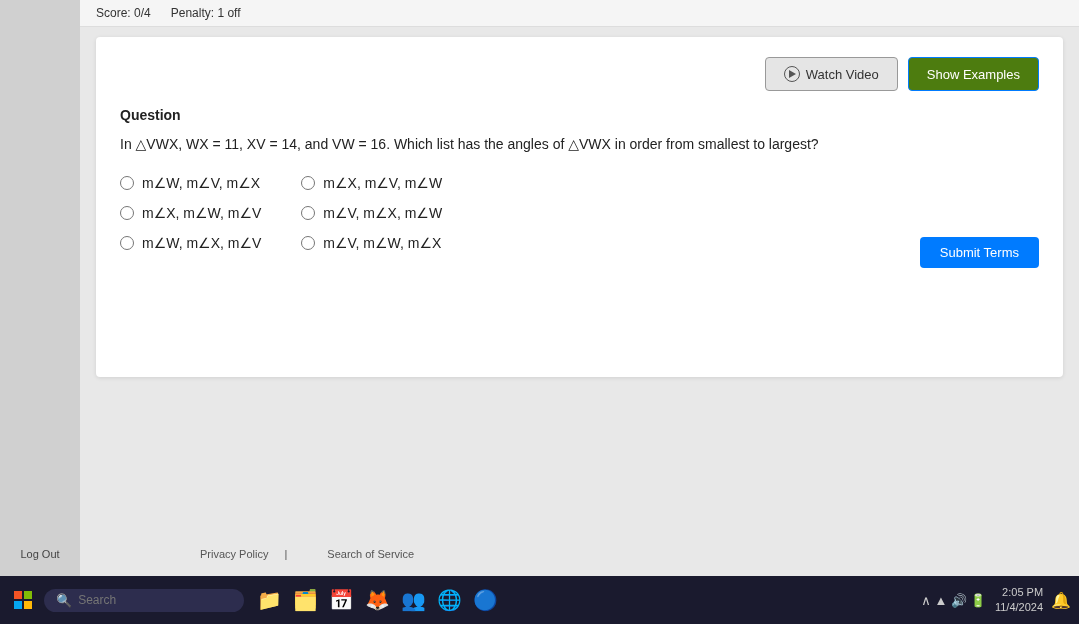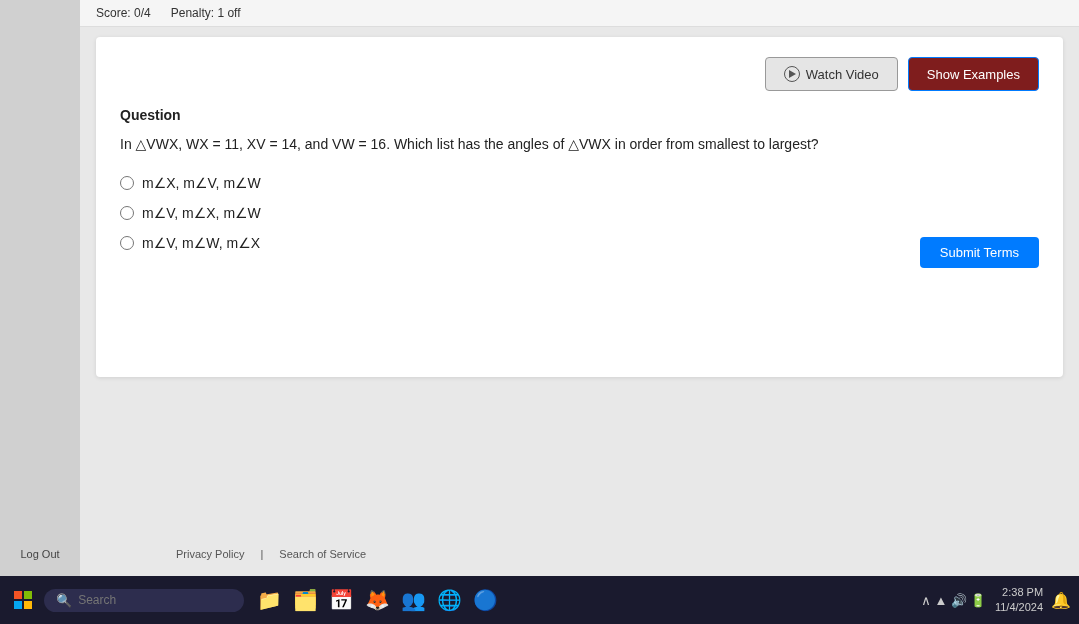--- a/index.html
+++ b/index.html
@@ -85,21 +85,21 @@
       border-radius: 4px;
       cursor: pointer;
       display: flex;
       align-items: center;
       gap: 6px;
       color: #333;
     }
 
     .show-examples-btn {
       border: 1px solid #007bff;
-      background: #7f1d1d;
+      background: #4d7c0f;
       color: #fff;
       padding: 8px 18px;
       font-size: 13px;
       border-radius: 4px;
       cursor: pointer;
     }
 
     .question-label {
       font-weight: bold;
       font-size: 14px;
@@ -159,20 +159,21 @@
       align-items: center;
       padding: 4px 16px;
       font-size: 11px;
       color: #555;
       gap: 16px;
     }
 
     .footer a {
       color: #555;
       text-decoration: none;
+      margin-left: 24px;
     }
 
     .taskbar {
       position: absolute;
       bottom: 0;
       left: 0;
       right: 0;
       height: 48px;
       background: #1a1a2e;
       display: flex;
@@ -321,20 +322,34 @@
       </button>
       <button class="show-examples-btn">Show Examples</button>
     </div>
 
     <div class="question-label">Question</div>
     <div class="question-text">In △VWX, WX = 11, XV = 14, and VW = 16. Which list has the angles of △VWX in order from smallest to largest?</div>
 
 
     <div class="answers-layout">
 
+      <div class="answer-col">
+        <label class="answer-option">
+          <input type="radio" name="answer" style="">
+          <span>m∠W, m∠V, m∠X</span>
+        </label>
+        <label class="answer-option">
+          <input type="radio" name="answer" style="">
+          <span>m∠X, m∠W, m∠V</span>
+        </label>
+        <label class="answer-option">
+          <input type="radio" name="answer" style="">
+          <span>m∠W, m∠X, m∠V</span>
+        </label>
+      </div>
 
       <div class="answer-col">
         <label class="answer-option">
           <input type="radio" name="answer" style="">
           <span>m∠X, m∠V, m∠W</span>
         </label>
         <label class="answer-option">
           <input type="radio" name="answer" style="">
           <span>m∠V, m∠X, m∠W</span>
         </label>
@@ -378,18 +393,18 @@
     <div class="taskbar-app" style="font-size:20px;">📅</div>
     <div class="taskbar-app" style="font-size:20px;">🦊</div>
     <div class="taskbar-app" style="font-size:20px;">👥</div>
     <div class="taskbar-app" style="font-size:20px;">🌐</div>
     <div class="taskbar-app" style="font-size:20px;">🔵</div>
   </div>
 
   <div class="taskbar-right">
     <span style="font-size:13px;">∧ ▲ 🔊 🔋</span>
     <div class="clock">
-      <div>2:38 PM</div>
+      <div>2:05 PM</div>
       <div>11/4/2024</div>
     </div>
     <span style="font-size:16px;">🔔</span>
   </div>
 </div>
 
 </body></html>

